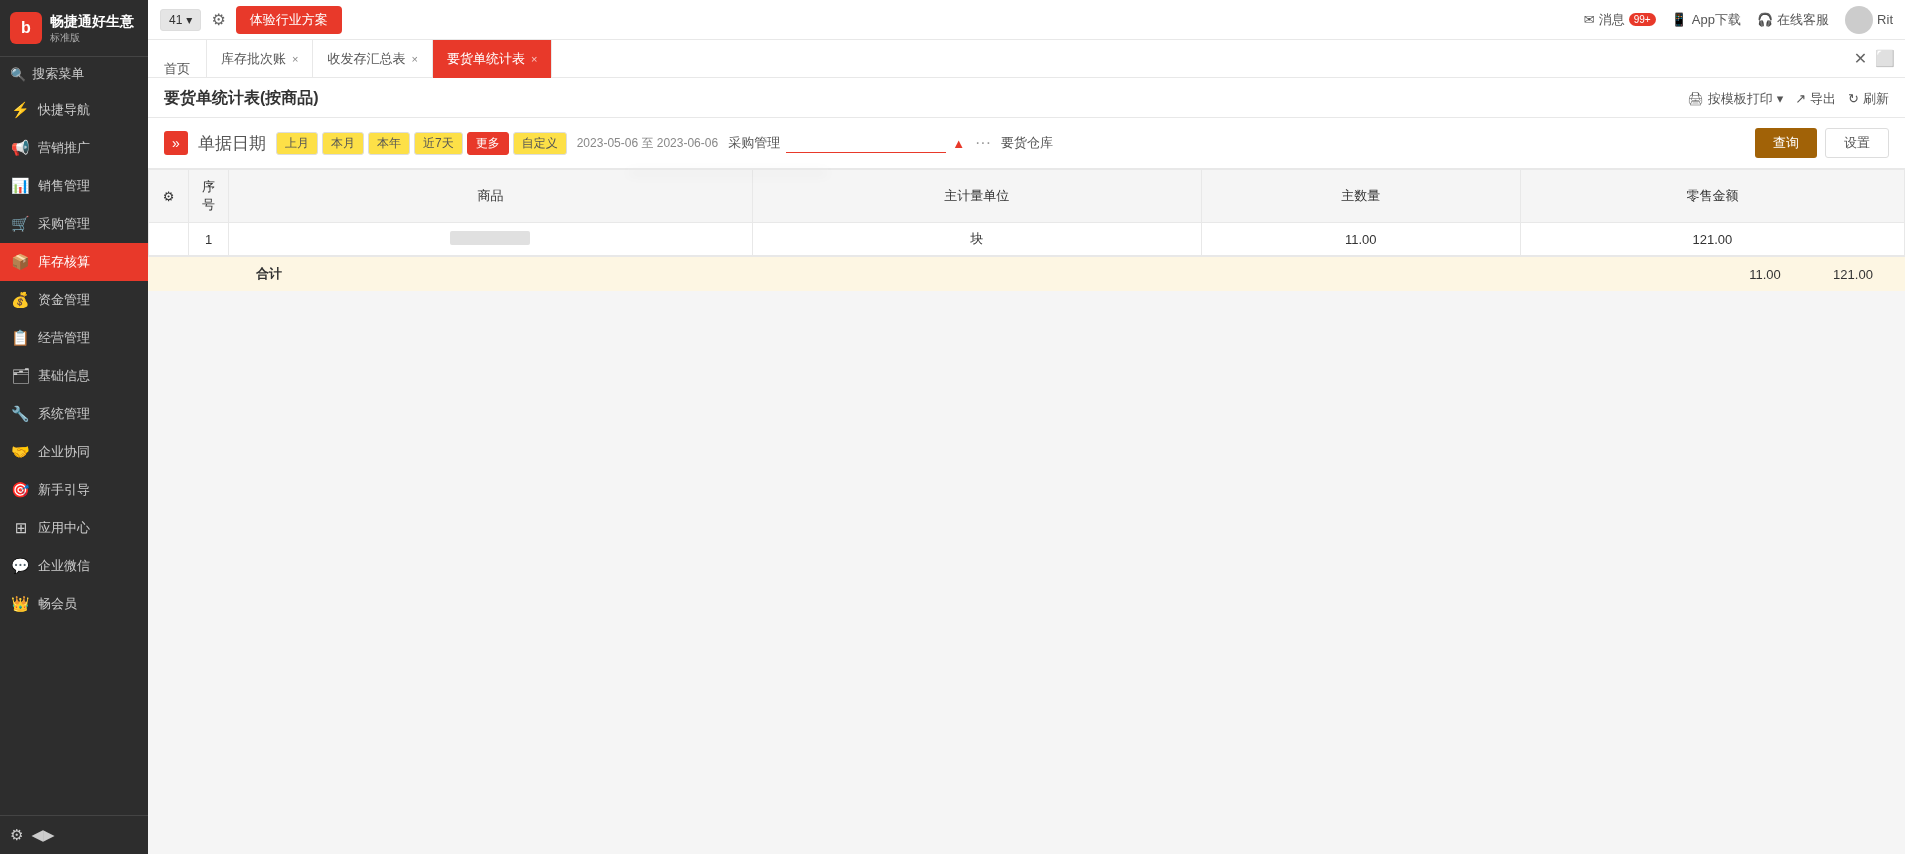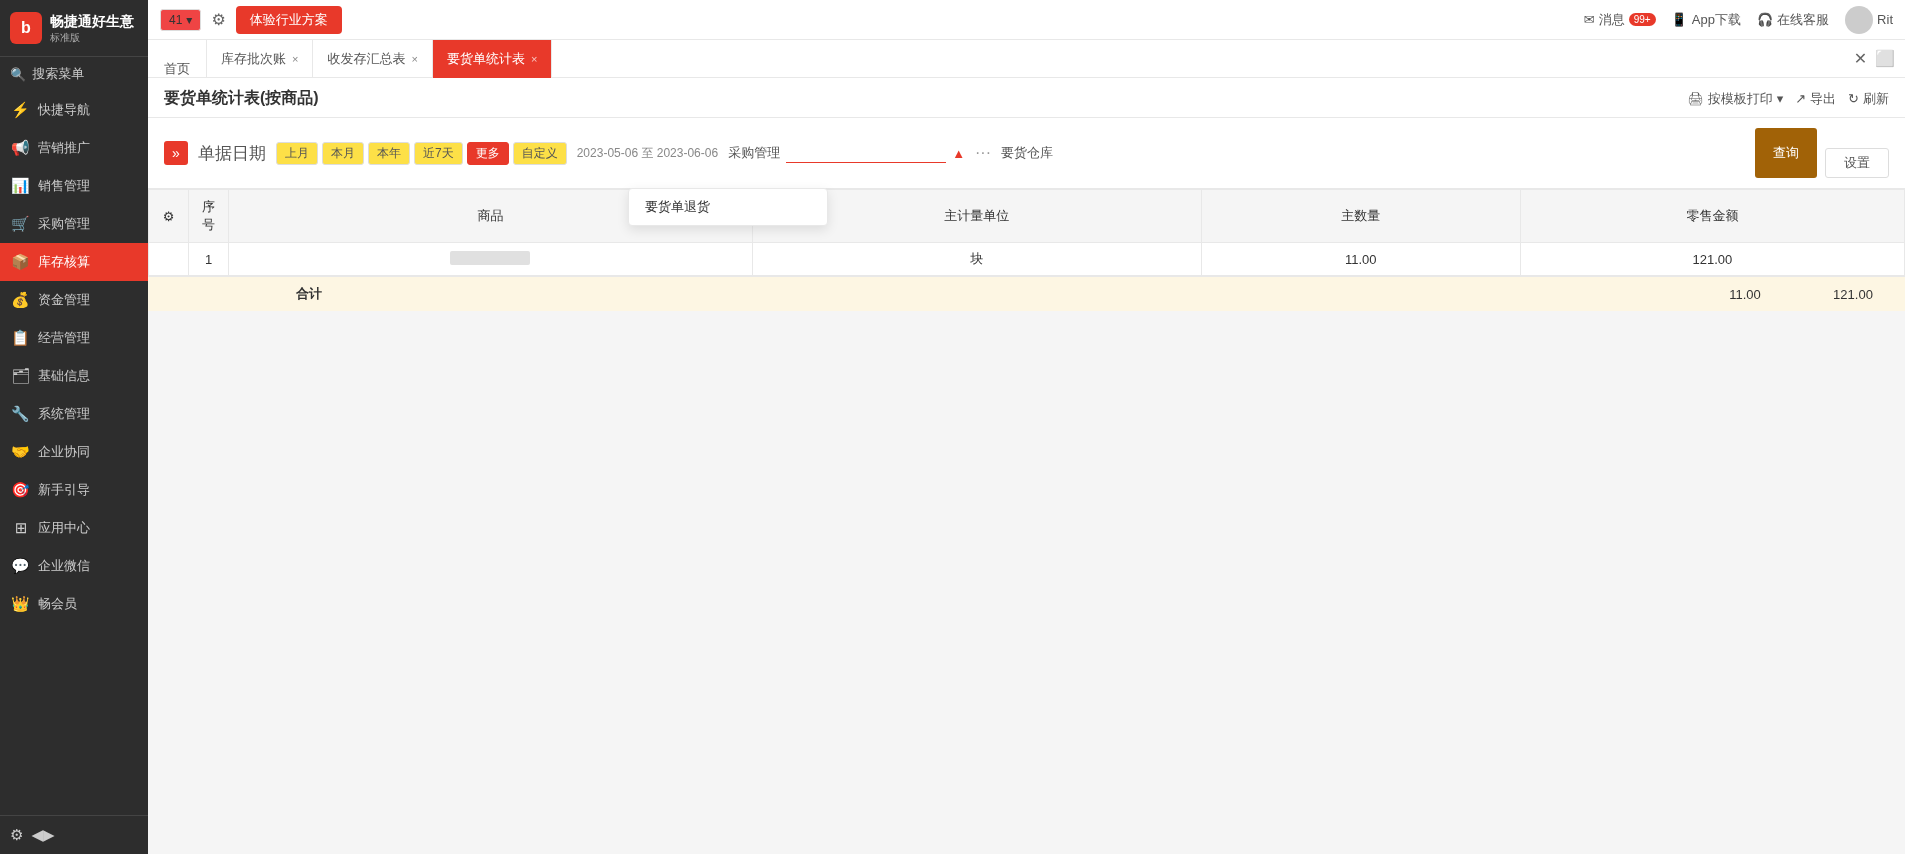--- a/index.html
+++ b/index.html
@@ -102,21 +102,21 @@
     .header-select {
       display: flex;
       align-items: center;
       border: 1px solid #ddd;
       border-radius: 3px;
       padding: 3px 8px;
       gap: 4px;
       font-size: 12px;
       color: #333;
       cursor: pointer;
-      background: #ef4444;
+      background: #e5e5e5;
     }
     .header-select .num { color: #333; font-size: 12px; }
     .trial-btn {
       background: #e8392a;
       color: #fff;
       border: none;
       border-radius: 4px;
       padding: 5px 14px;
       font-size: 13px;
       cursor: pointer;
@@ -352,21 +352,20 @@
       cursor: pointer;
     }
     .settings-btn {
       background: #fff;
       color: #555;
       border: 1px solid #ddd;
       border-radius: 3px;
       padding: 5px 18px;
       font-size: 13px;
       cursor: pointer;
-      margin-top: 20px;
     }
 
     
     .dropdown-menu {
       position: absolute;
       top: 100%;
       left: 480px;
       background: #fff;
       border: 1px solid #e8e8e8;
       border-radius: 4px;
@@ -417,21 +416,21 @@
       border-radius: 2px;
     }
 
     
     .table-footer {
       background: #fdf6e3;
       border-top: 1px solid #e8e8e8;
       padding: 8px 12px;
       display: flex;
       align-items: center;
-      gap: 28px;
+      gap: 8px;
       font-size: 13px;
       color: #333;
     }
     .footer-label { font-weight: bold; }
     .footer-cell {
       min-width: 80px;
       text-align: center;
     }
   </style>
 </head>
@@ -617,21 +616,20 @@
       <div class="filter-warehouse">
         <span class="warehouse-label">要货仓库</span>
       </div>
 
       <div class="filter-actions-right">
         <button class="query-btn">查询</button>
         <button class="settings-btn">设置</button>
       </div>
 
       <div class="dropdown-menu">
-        <div class="dropdown-item">要货单退货</div>
       </div>
     </div>
 
     <div class="table-container">
       <table class="data-table">
         <thead>
           <tr>
             <th class="col-settings">
               <span>⚙</span>
             </th>

